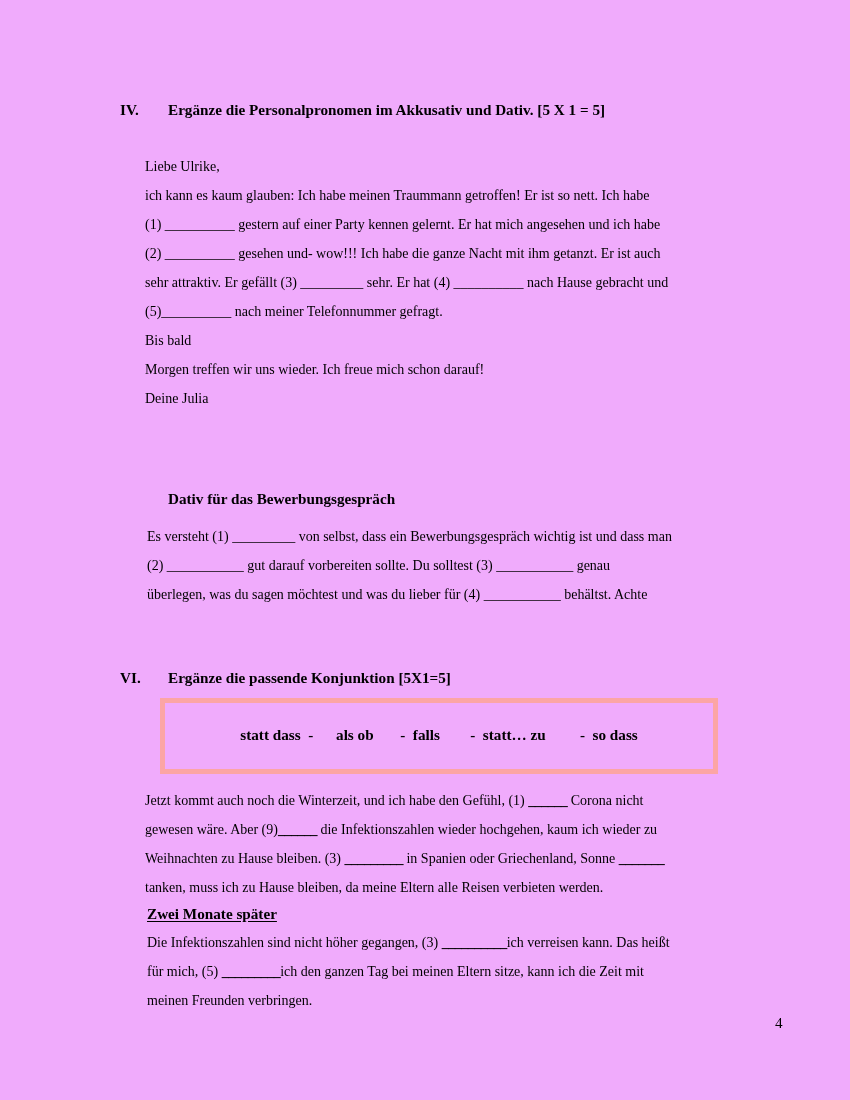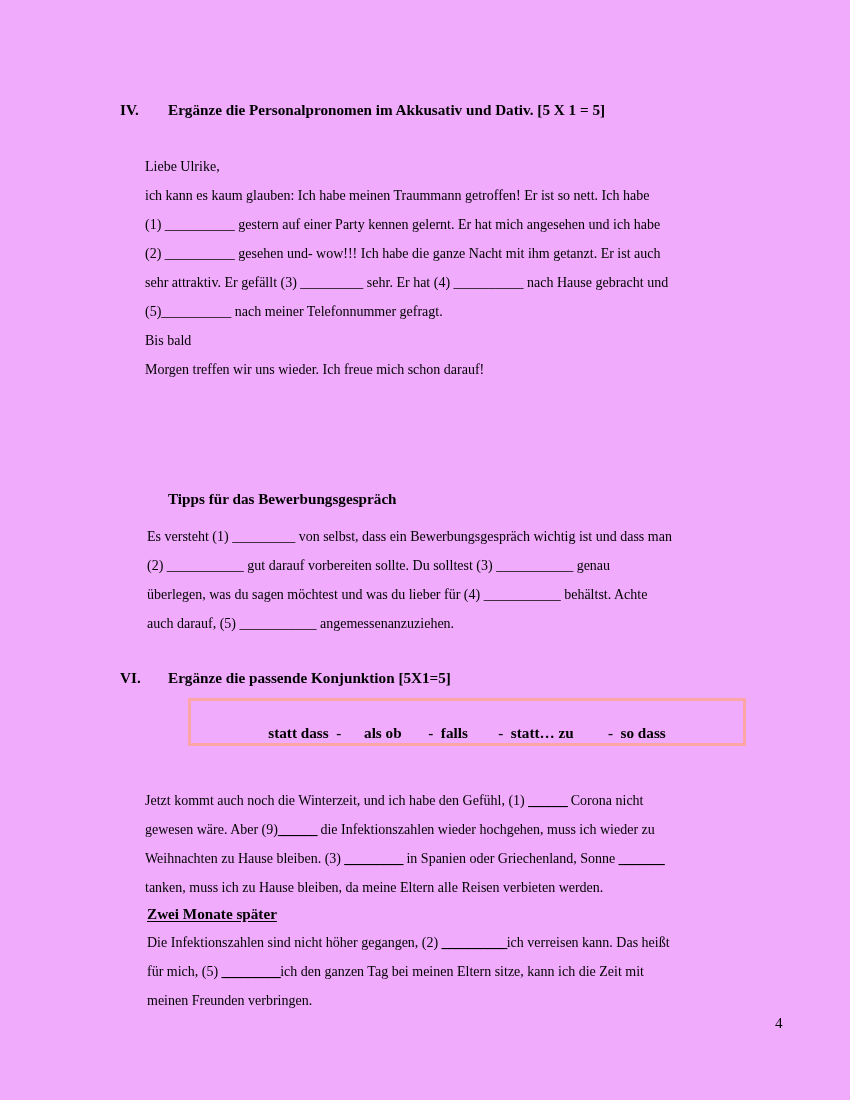--- a/index.html
+++ b/index.html
@@ -64,33 +64,31 @@
   }
 
   .u-head {
     text-decoration: underline;
     text-underline-offset: 2px;
   }
   .blank-b {
     font-weight: bold;
     white-space: pre;
     letter-spacing: -0.5px;
-    text-decoration: underline;
   }
 
   
   .wordbank {
     position: absolute;
     left: 160px;
     top: 698px;
     width: 558px;
-    height: 48px;
-    border: 3px solid #fca5a5;
+    height: 76px;
+    border: 5px solid #fca5a5;
     box-sizing: border-box;
-    margin-left: 28px;
   }
   .wordbank-inner {
     position: absolute;
     left: 0;
     top: 22px;
     width: 100%;
     font-weight: bold;
     font-size: 15.2px;
     line-height: 20px;
     text-align: center;
@@ -118,50 +116,50 @@
 
   <div class="body-block" style="left:145px; top:152px; width:646px;">
     <p class="no-justify">Liebe Ulrike,</p>
     <p>ich kann es kaum glauben: Ich habe meinen Traummann getroffen! Er ist so nett. Ich habe</p>
     <p>(1)  __________ gestern auf einer Party  kennen gelernt. Er hat mich angesehen und ich habe</p>
     <p>(2) __________ gesehen und- wow!!! Ich habe die ganze Nacht mit  ihm getanzt. Er ist auch</p>
     <p>sehr attraktiv. Er gefällt (3) _________ sehr. Er hat (4) __________ nach Hause gebracht und</p>
     <p class="no-justify">(5)__________ nach meiner Telefonnummer gefragt.</p>
     <p class="no-justify">Bis bald</p>
     <p class="no-justify">Morgen treffen wir uns wieder. Ich freue mich schon darauf!</p>
+    <p class="no-justify">Deine Julia</p>
   </div>
 
 
-  <div class="subheading" style="left:168px; top:489px;">Tipps für das Bewerbungsgespräch</div>
+  <div class="subheading" style="left:168px; top:489px;">Dativ für das Bewerbungsgespräch</div>
 
   <div class="body-block" style="left:147px; top:522px; width:644px;">
     <p>Es versteht  (1) _________ von selbst, dass ein Bewerbungsgespräch wichtig ist und dass man</p>
     <p>(2)  ___________ gut darauf vorbereiten sollte. Du solltest  (3)  ___________ genau</p>
     <p>überlegen, was du sagen möchtest und was du lieber für (4) ___________ behältst. Achte</p>
-    <p class="no-justify">auch darauf, (5) ___________ angemessenanzuziehen.</p>
   </div>
 
   <div class="section-heading" style="top:668px;">
     <span class="numeral">VI.</span><span>Ergänze die passende Konjunktion [5X1=5]</span>
   </div>
 
   <div class="wordbank">
     <div class="wordbank-inner">statt dass  -      als ob       -  falls        -  statt… zu         -  so dass</div>
   </div>
 
   <div class="body-block" style="left:145px; top:786px; width:646px;">
     <p><span>Jetzt kommt  auch noch die Winterzeit, und ich habe den Gefühl,  (1) </span><span class="blank-b">______</span><span> Corona nicht</span></p>
-    <p><span>gewesen wäre. Aber (9)</span><span class="blank-b">______</span><span> die Infektionszahlen wieder hochgehen, muss ich wieder zu</span></p>
+    <p><span>gewesen wäre. Aber (9)</span><span class="blank-b">______</span><span> die Infektionszahlen wieder hochgehen, kaum ich wieder zu</span></p>
     <p><span>Weihnachten zu Hause bleiben. (3) </span><span class="blank-b">_________</span><span> in Spanien oder Griechenland, Sonne </span><span class="blank-b">_______</span></p>
     <p class="no-justify">tanken, muss ich zu Hause bleiben,  da meine Eltern alle Reisen verbieten werden.</p>
   </div>
 
   <div class="subheading u-head" style="left:147px; top:904px;">Zwei Monate später</div>
 
   <div class="body-block" style="left:147px; top:928px; width:644px;">
-    <p><span>Die Infektionszahlen sind nicht höher gegangen, (2) </span><span class="blank-b">__________</span><span>ich verreisen kann. Das heißt</span></p>
+    <p><span>Die Infektionszahlen sind nicht höher gegangen, (3) </span><span class="blank-b">__________</span><span>ich verreisen kann. Das heißt</span></p>
     <p><span>für mich,  (5) </span><span class="blank-b">_________</span><span>ich den ganzen Tag bei meinen Eltern sitze, kann ich die Zeit mit</span></p>
     <p class="no-justify">meinen Freunden verbringen.</p>
   </div>
 
   <div class="page-number">4</div>
 
 </div>
 
 </body></html>

